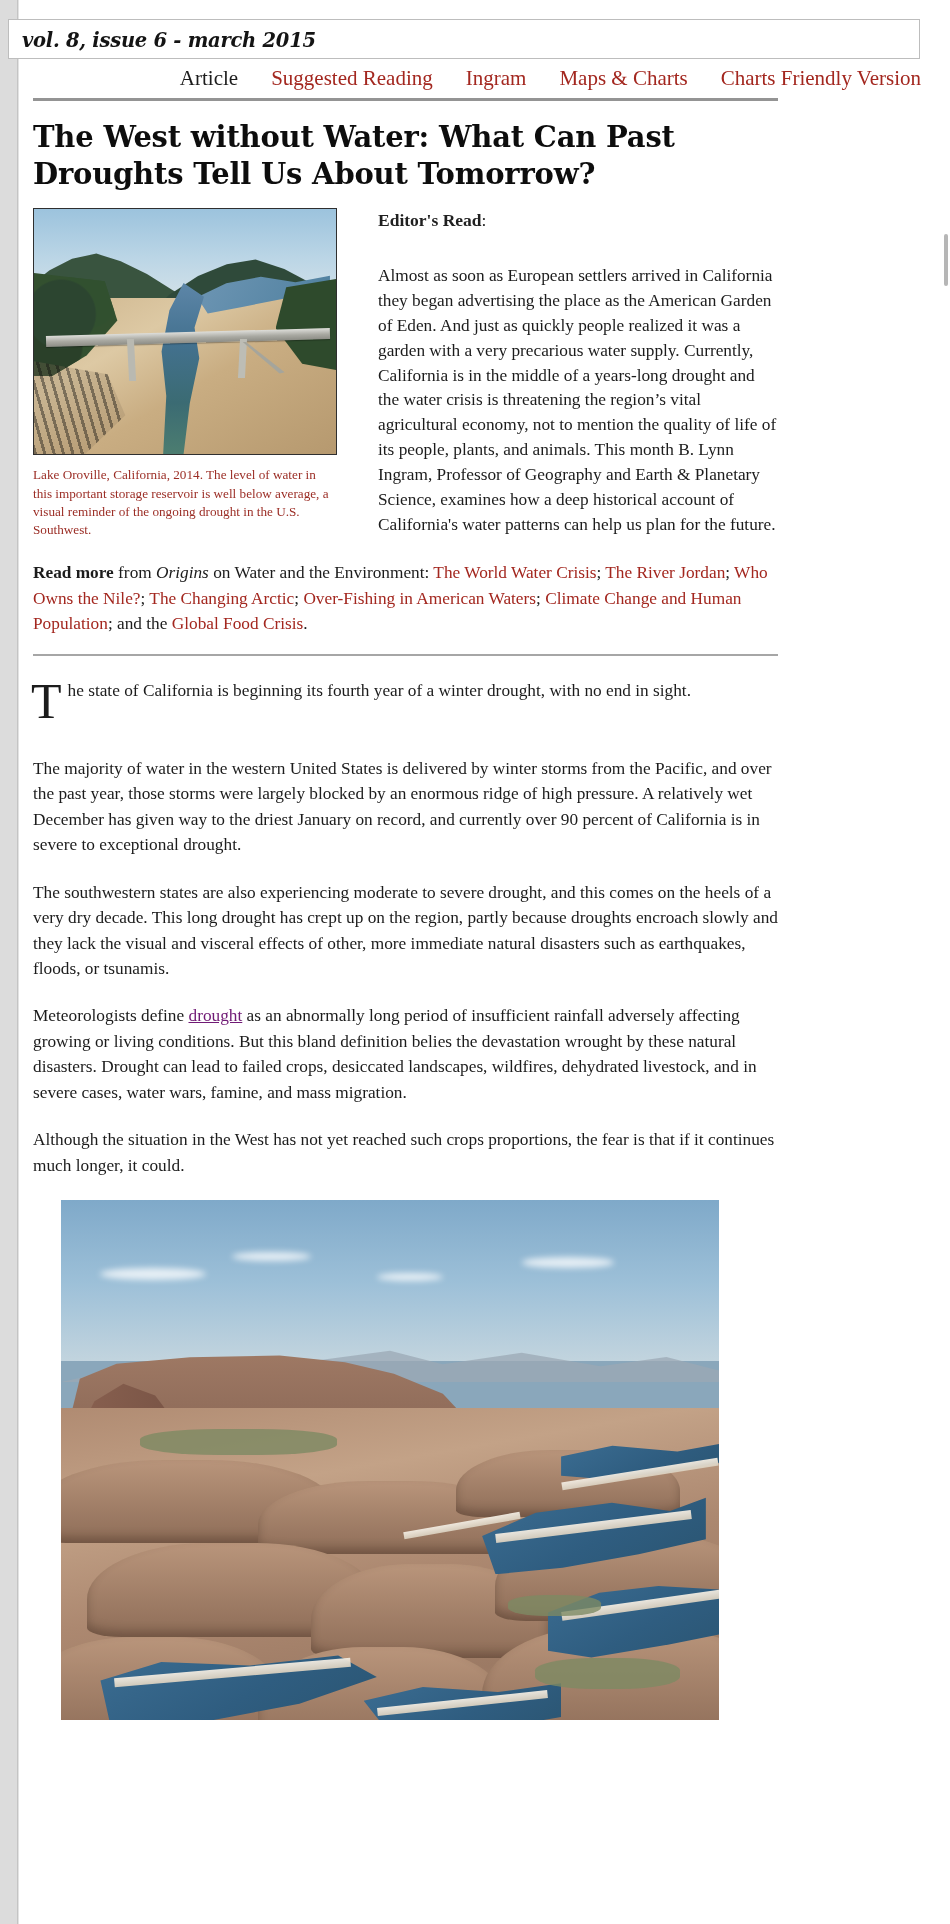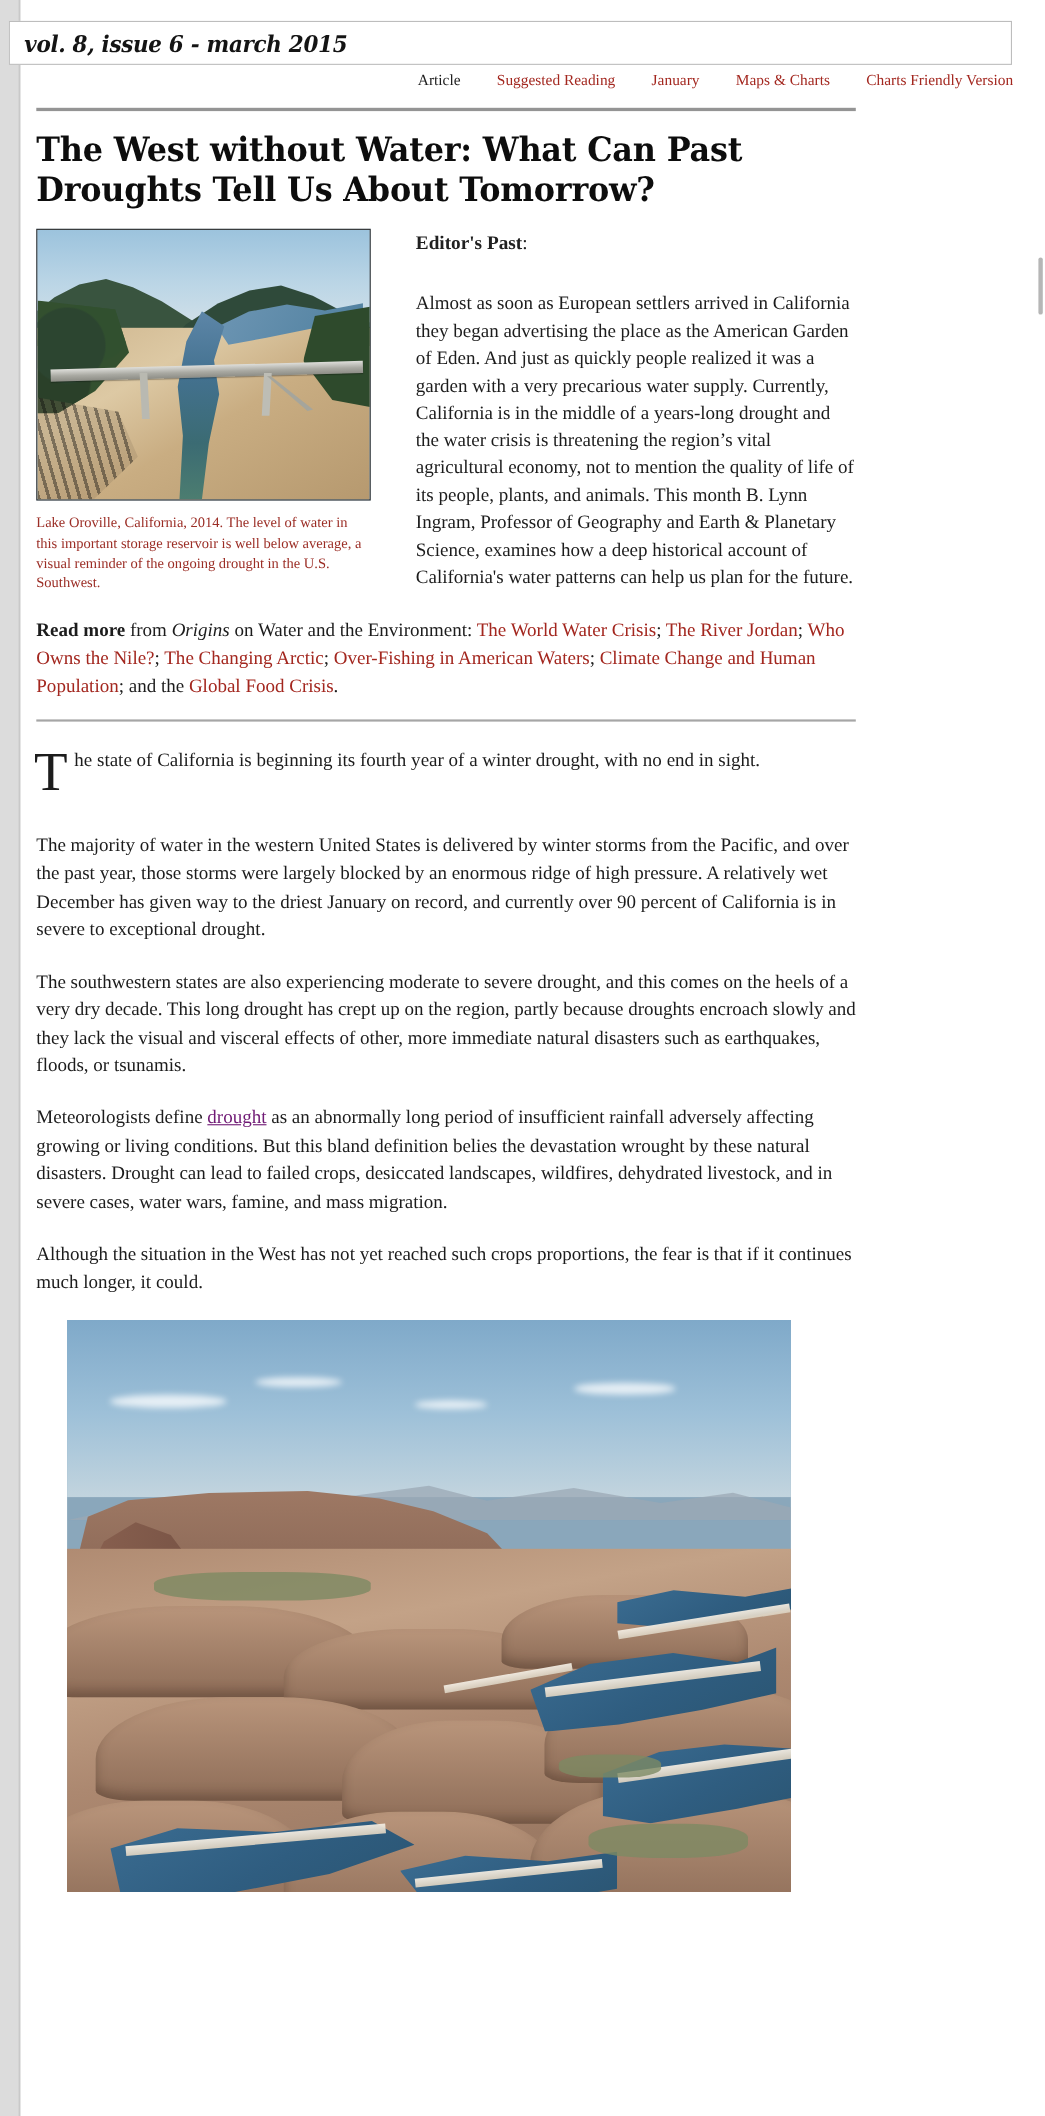--- a/index.html
+++ b/index.html
@@ -73,21 +73,21 @@
     left: 19px; top: 66px;
     width: 912px;
     display: flex;
     justify-content: flex-end;
     align-items: baseline;
     gap: 33px;
     padding-right: 10px;
   }
   .nav-link {
     font-family: "Liberation Serif", serif;
-    font-size: 14px;
+    font-size: 21px;
     color: #a3271f;
     text-decoration: none;
     white-space: nowrap;
     cursor: pointer;
   }
   .nav-link.current { color: #1c1c1c; }
 
   
   .content {
     position: absolute;
@@ -359,21 +359,21 @@
 
   <div class="scroll-thumb"></div>
 
   <div class="issue-banner">
     <span class="issue-text">vol. 8, issue 6 - march 2015</span>
   </div>
 
   <div class="top-nav">
     <a class="nav-link current">Article</a>
     <a class="nav-link">Suggested Reading</a>
-    <a class="nav-link">January</a>
+    <a class="nav-link">Ingram</a>
     <a class="nav-link">Maps &amp; Charts</a>
     <a class="nav-link">Charts Friendly Version</a>
   </div>
 
   <div class="content">
 
     <div class="rule-top"></div>
 
     <h1 class="article-title">The West without Water: What Can Past Droughts Tell Us About Tomorrow?</h1>
 
@@ -394,21 +394,21 @@
           <div class="bridge-o"></div>
           <div class="pier-o1"></div>
           <div class="pier-o2"></div>
           <div class="pier-o3"></div>
         </div>
         <div class="caption">Lake Oroville, California, 2014. The level of water in this important storage reservoir is well below average, a visual reminder of the ongoing drought in the U.S. Southwest.</div>
       </div>
 
       <div class="hero-right">
         <div class="ed-note-head">
-          <span>Editor's Past</span><span class="colon">:</span>
+          <span>Editor's Read</span><span class="colon">:</span>
         </div>
         <div class="ed-note-body">Almost as soon as European settlers arrived in California they began advertising the place as the American Garden of Eden. And just as quickly people realized it was a garden with a very precarious water supply. Currently, California is in the middle of a years-long drought and the water crisis is threatening the region’s vital agricultural economy, not to mention the quality of life of its people, plants, and animals. This month B. Lynn Ingram, Professor of Geography and Earth &amp; Planetary Science, examines how a deep historical account of California's water patterns can help us plan for the future.</div>
       </div>
 
     </div>
 
     <div class="read-more">
       <b>Read more</b><span> from </span><i>Origins</i><span> on Water and the Environment: </span><a class="rm-link">The World Water Crisis</a><span>; </span><a class="rm-link">The River Jordan</a><span>; </span><a class="rm-link">Who Owns the Nile?</a><span>; </span><a class="rm-link">The Changing Arctic</a><span>; </span><a class="rm-link">Over-Fishing in American Waters</a><span>; </span><a class="rm-link">Climate Change and Human Population</a><span>; and the </span><a class="rm-link">Global Food Crisis</a><span>.</span>
     </div>
 

